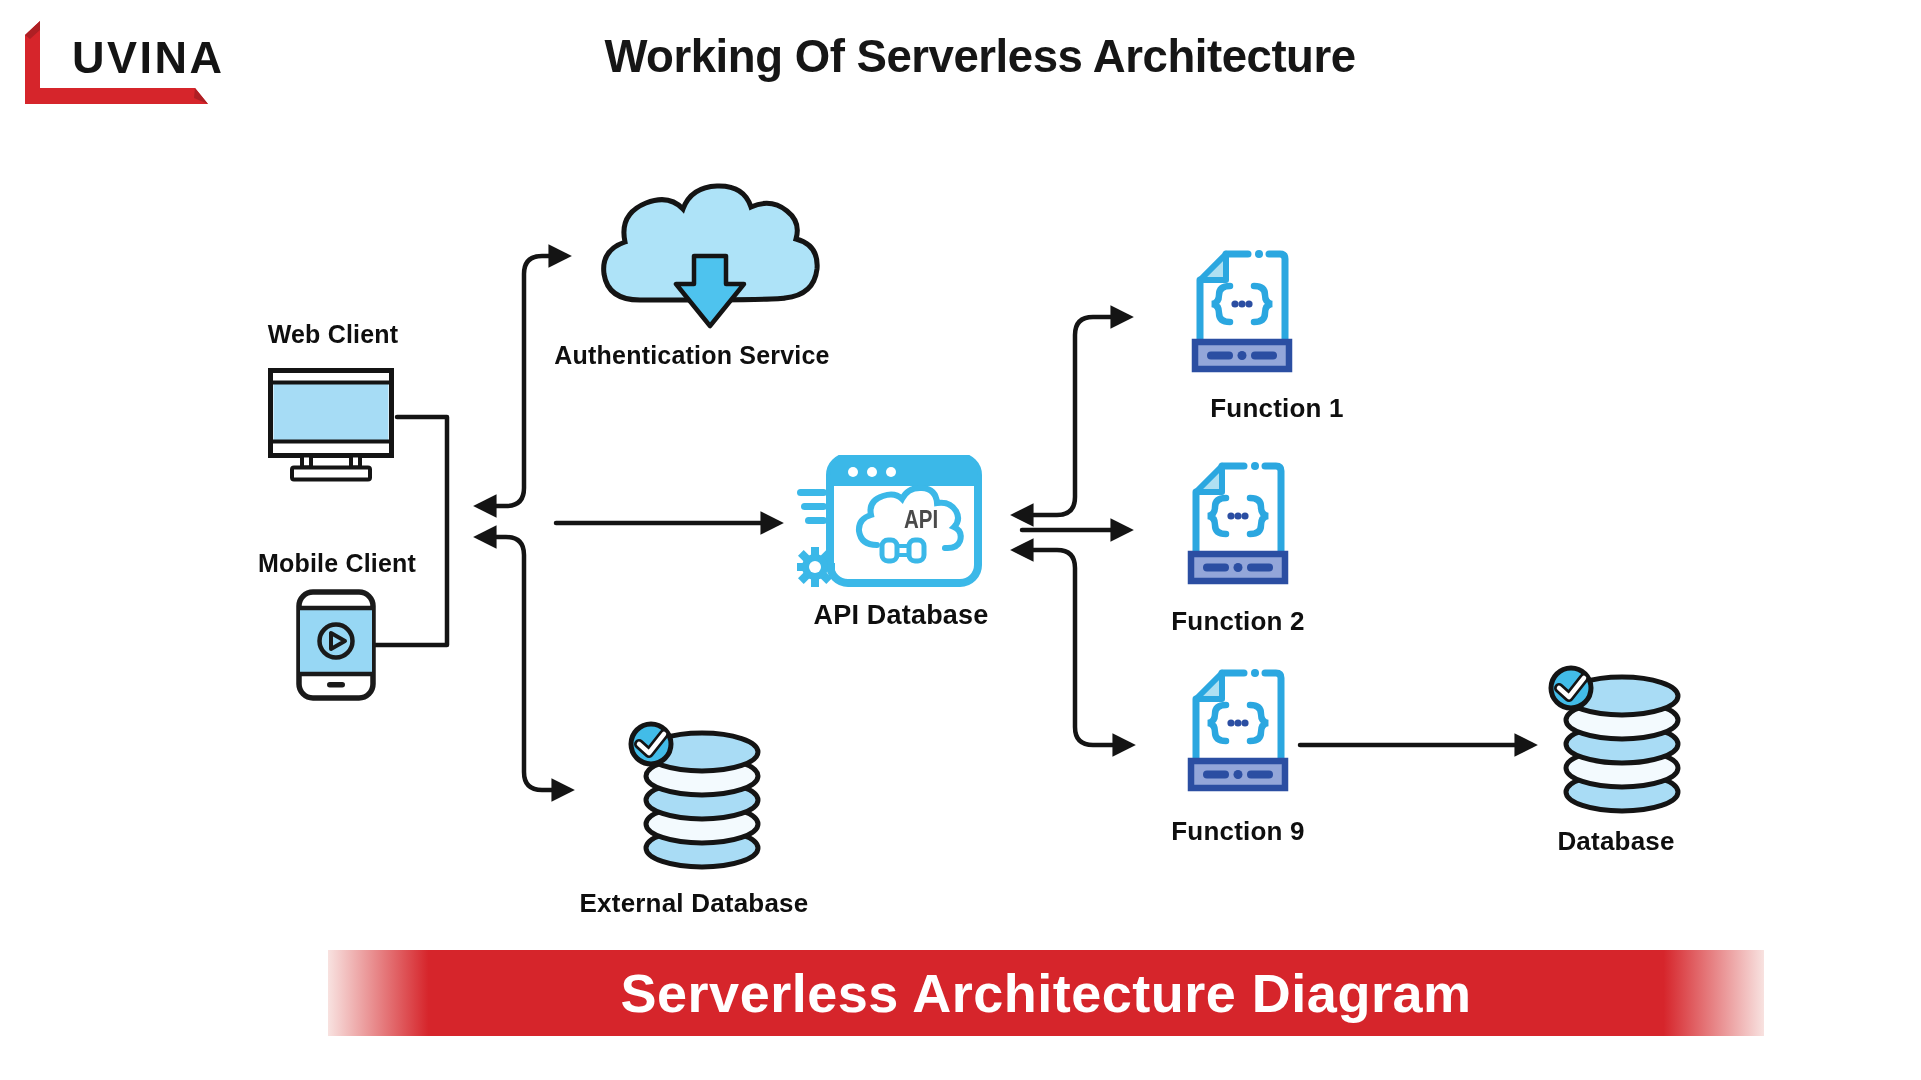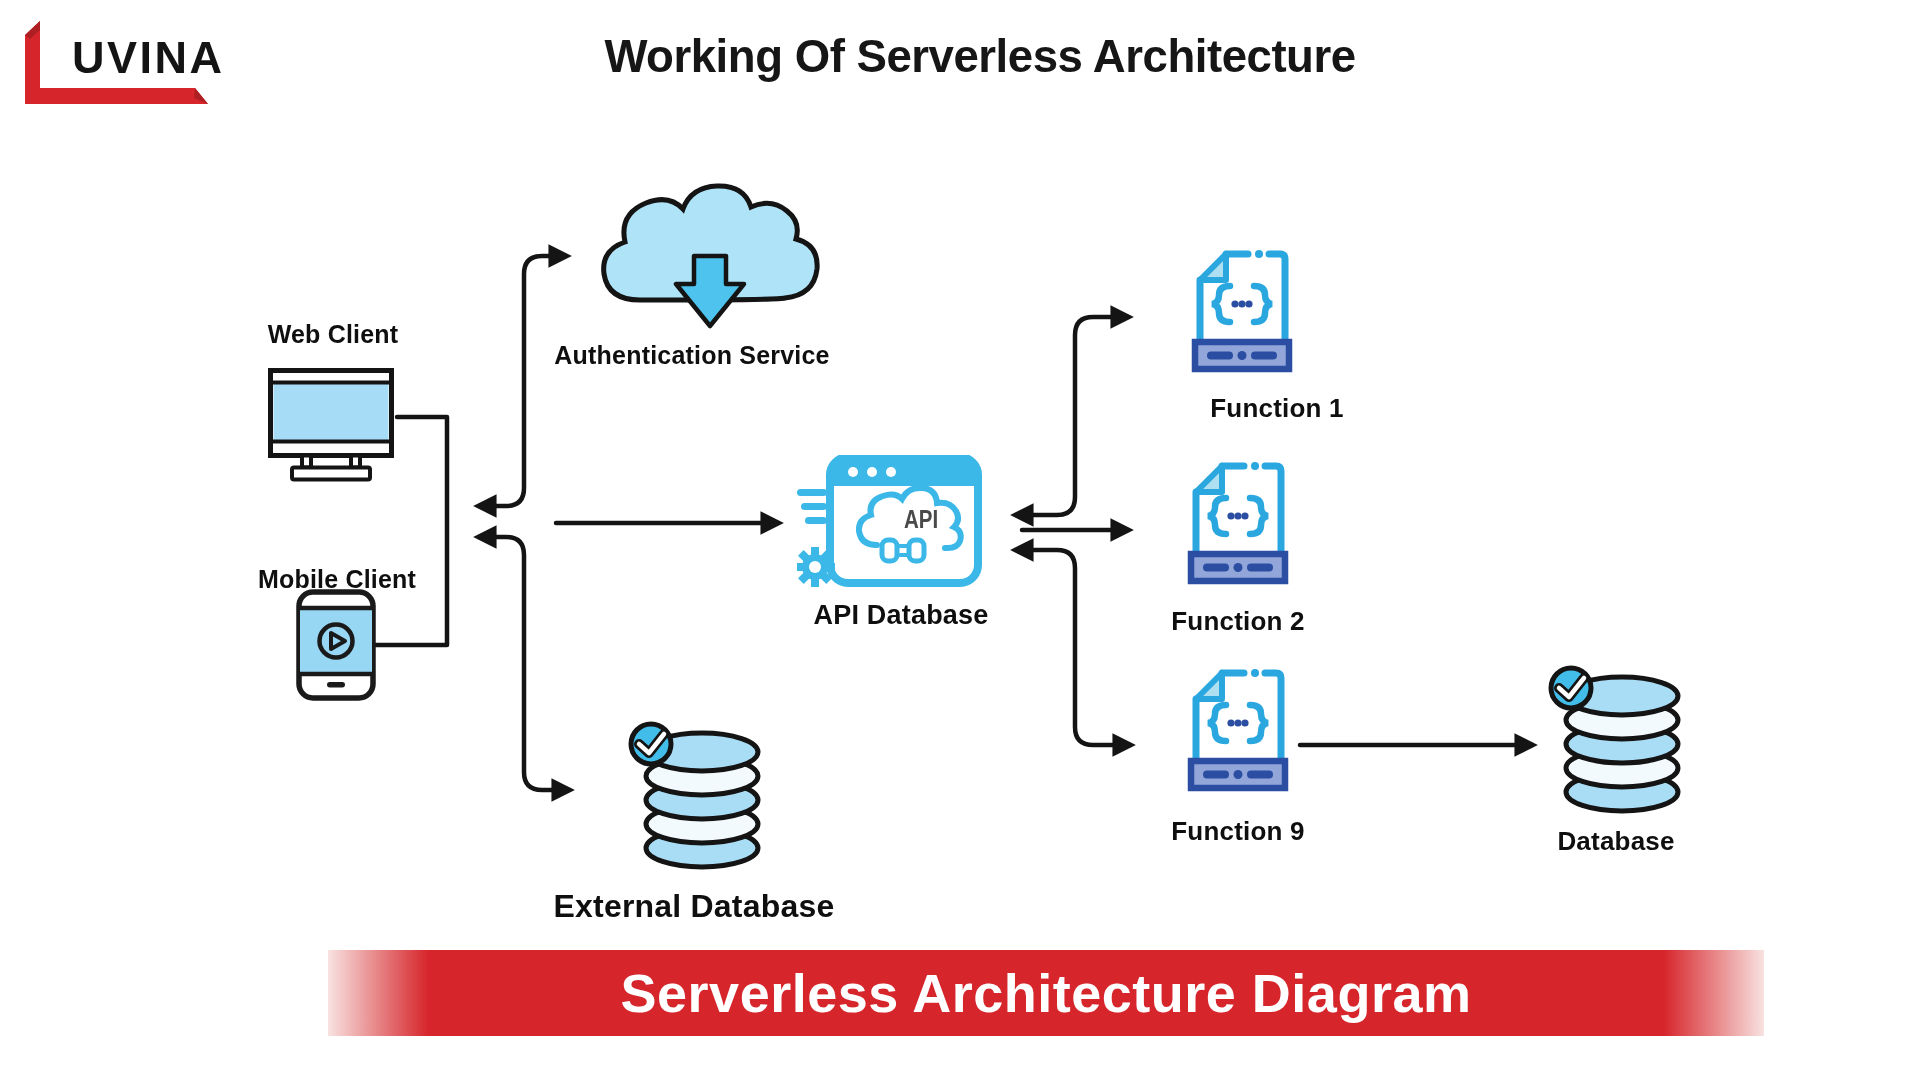--- a/index.html
+++ b/index.html
@@ -56,21 +56,21 @@
   <div class="label" style="left:333px;top:320px;">Web Client</div>
   <svg class="abs" style="left:268px;top:368px;" width="126" height="116" viewBox="0 0 126 116">
     <rect x="2.5" y="2.5" width="121" height="85" fill="#ffffff" stroke="#141414" stroke-width="5"></rect>
     <rect x="5.5" y="15" width="115" height="58" fill="#A6DCF5"></rect>
     <path d="M2.5,14.5 H123.5 M2.5,73.5 H123.5" stroke="#141414" stroke-width="4" fill="none"></path>
     <rect x="34" y="87.5" width="9" height="12" fill="#ffffff" stroke="#141414" stroke-width="4"></rect>
     <rect x="83" y="87.5" width="9" height="12" fill="#ffffff" stroke="#141414" stroke-width="4"></rect>
     <rect x="24" y="99.5" width="78" height="12" rx="2" fill="#ffffff" stroke="#141414" stroke-width="4"></rect>
   </svg>
 
-  <div class="label" style="left:337px;top:549px;margin-top:16px;">Mobile Client</div>
+  <div class="label" style="left:337px;top:549px;">Mobile Client</div>
   <svg class="abs" style="left:296px;top:589px;" width="80" height="112" viewBox="0 0 80 112">
     <rect x="3" y="3" width="74" height="106" rx="14" fill="#ffffff" stroke="#1a1a1a" stroke-width="5.5"></rect>
     <rect x="4" y="19" width="72" height="66" fill="#97D7F4"></rect>
     <path d="M3,19 H77 M3,85 H77" stroke="#1a1a1a" stroke-width="4.5" fill="none"></path>
     <circle cx="40" cy="52" r="16.5" fill="none" stroke="#1a1a1a" stroke-width="4.5"></circle>
     <path d="M35,44 L35,60 L49,52 Z" fill="none" stroke="#1a1a1a" stroke-width="4" stroke-linejoin="round"></path>
     <rect x="31" y="93" width="18" height="5.5" rx="2.75" fill="#1a1a1a"></rect>
   </svg>
 
   <div class="label" style="left:692px;top:341px;">Authentication Service</div>
@@ -152,21 +152,21 @@
     <path d="M64,42 Q75,42 75,51 Q75,59 82,60 Q75,61 75,69 Q75,78 64,78" fill="none" stroke="#2BA7E0" stroke-width="6.5" stroke-linecap="round"></path>
     <circle cx="45" cy="60" r="3.6" fill="#2B4EA2"></circle>
       <circle cx="52" cy="60" r="3.6" fill="#2B4EA2"></circle>
       <circle cx="59" cy="60" r="3.6" fill="#2B4EA2"></circle>
     <rect x="5" y="98" width="94" height="27" fill="#93A6D9" stroke="#2B4EA2" stroke-width="6.5"></rect>
     <rect x="17" y="107.5" width="26" height="8" rx="4" fill="#2B4EA2"></rect>
     <circle cx="52" cy="111.5" r="4.5" fill="#2B4EA2"></circle>
     <rect x="61" y="107.5" width="26" height="8" rx="4" fill="#2B4EA2"></rect>
   </svg>
 
-  <div class="label" style="left:694px;top:888px;font-size:32px;">External Database</div>
+  <div class="label" style="left:694px;top:888px;font-size:26px;">External Database</div>
   <svg class="abs" style="left:626px;top:720px;" width="138" height="152" viewBox="0 0 138 152">
     <ellipse cx="76" cy="128" rx="56" ry="19" fill="#A9DCF5" stroke="#141414" stroke-width="5"></ellipse>
     <ellipse cx="76" cy="104" rx="56" ry="19" fill="#F3FAFE" stroke="#141414" stroke-width="5"></ellipse>
     <ellipse cx="76" cy="80" rx="56" ry="19" fill="#A9DCF5" stroke="#141414" stroke-width="5"></ellipse>
     <ellipse cx="76" cy="56" rx="56" ry="19" fill="#F3FAFE" stroke="#141414" stroke-width="5"></ellipse>
     <ellipse cx="76" cy="32" rx="56" ry="19" fill="#A9DCF5" stroke="#141414" stroke-width="5"></ellipse>
     <circle cx="25" cy="24" r="20" fill="#42BCE8" stroke="#141414" stroke-width="5"></circle>
     <path d="M13,24 L23,33 L38,14" fill="none" stroke="#141414" stroke-width="10" stroke-linecap="round" stroke-linejoin="round"></path>
     <path d="M13,24 L23,33 L38,14" fill="none" stroke="#ffffff" stroke-width="4.5" stroke-linecap="round" stroke-linejoin="round"></path>
   </svg>

